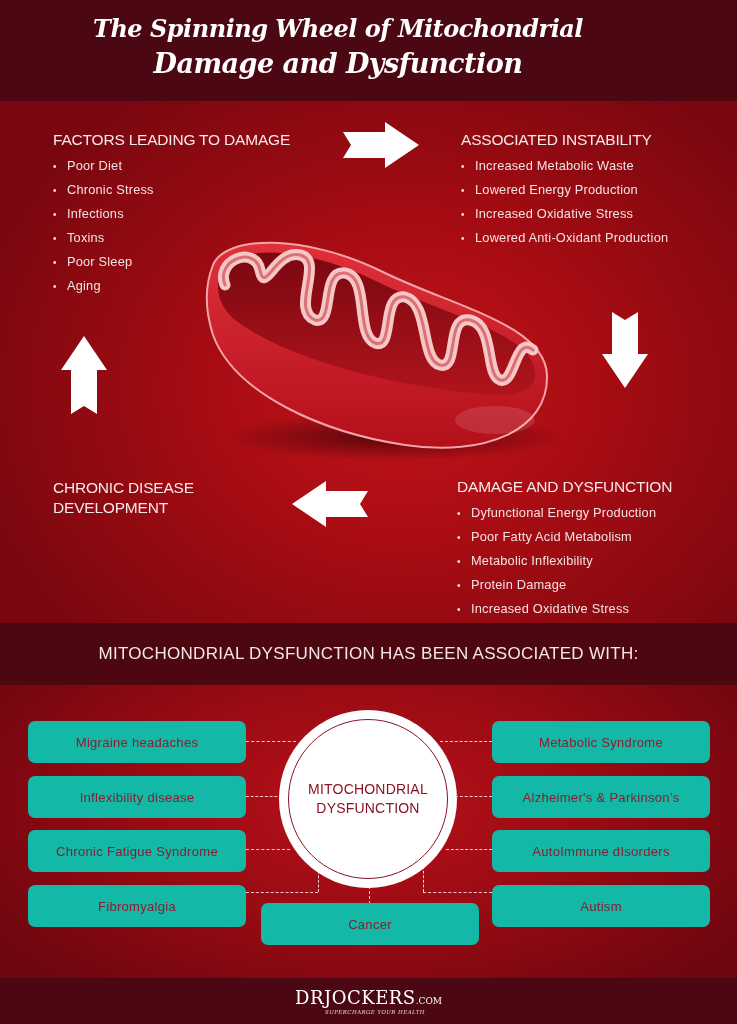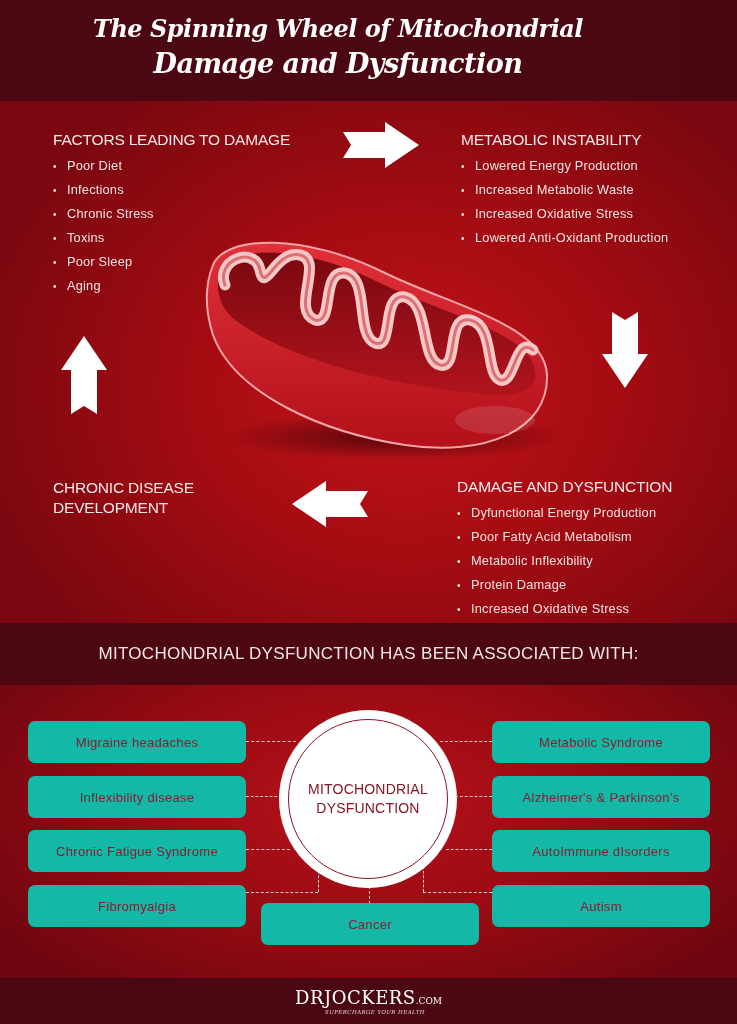--- a/index.html
+++ b/index.html
@@ -91,33 +91,33 @@
   <div class="title-l1">The Spinning Wheel of Mitochondrial</div>
   <div class="title-l2">Damage and Dysfunction</div>
 </div>
 
 <div class="wheel"></div>
 
 <div class="block" style="left:53px; top:130px;">
   <div class="block-title">FACTORS LEADING TO DAMAGE</div>
   <ul>
     <li><span class="dot">•</span><span>Poor Diet</span></li>
+    <li><span class="dot">•</span><span>Chronic Stress</span></li>
     <li><span class="dot">•</span><span>Infections</span></li>
-    <li><span class="dot">•</span><span>Chronic Stress</span></li>
     <li><span class="dot">•</span><span>Toxins</span></li>
     <li><span class="dot">•</span><span>Poor Sleep</span></li>
     <li><span class="dot">•</span><span>Aging</span></li>
   </ul>
 </div>
 
 <div class="block" style="left:461px; top:130px;">
-  <div class="block-title">METABOLIC INSTABILITY</div>
+  <div class="block-title">ASSOCIATED INSTABILITY</div>
   <ul>
+    <li><span class="dot">•</span><span>Increased Metabolic Waste</span></li>
     <li><span class="dot">•</span><span>Lowered Energy Production</span></li>
-    <li><span class="dot">•</span><span>Increased Metabolic Waste</span></li>
     <li><span class="dot">•</span><span>Increased Oxidative Stress</span></li>
     <li><span class="dot">•</span><span>Lowered Anti-Oxidant Production</span></li>
   </ul>
 </div>
 
 <div class="block" style="left:457px; top:477px;">
   <div class="block-title">DAMAGE AND DYSFUNCTION</div>
   <ul>
     <li><span class="dot">•</span><span>Dyfunctional Energy Production</span></li>
     <li><span class="dot">•</span><span>Poor Fatty Acid Metabolism</span></li>

